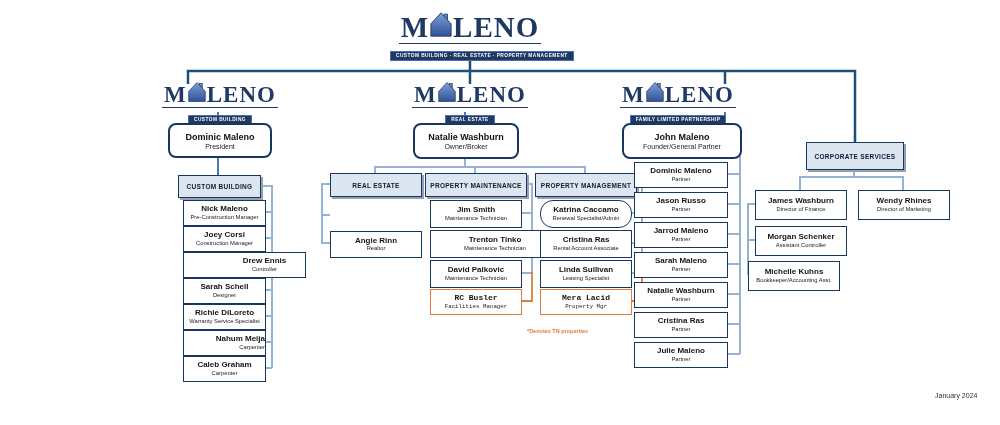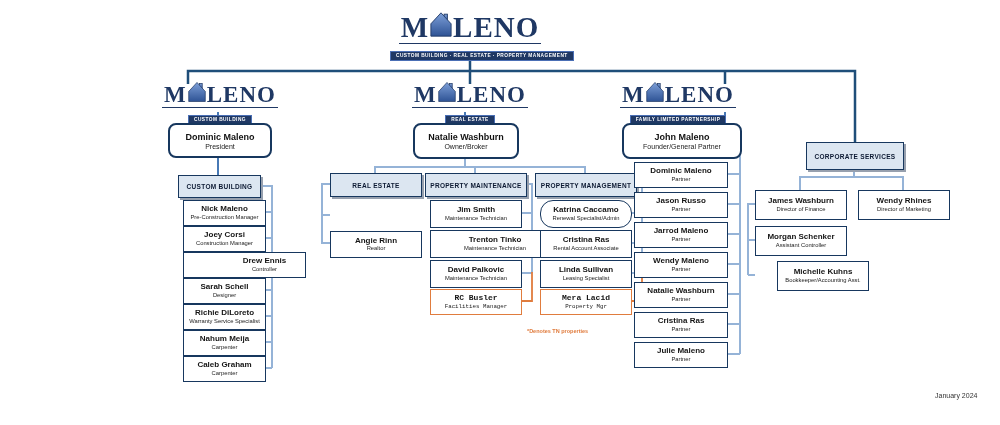--- a/index.html
+++ b/index.html
@@ -198,21 +198,21 @@
     <div class="tt">Controller</div>
   </div>
   <div class="pb" style="left:183px;top:278px;width:81px;height:24px;">
     <div class="nm">Sarah Schell</div>
     <div class="tt">Designer</div>
   </div>
   <div class="pb" style="left:183px;top:304px;width:81px;height:24px;">
     <div class="nm">Richie DiLoreto</div>
     <div class="tt">Warranty Service Specialist</div>
   </div>
-  <div class="pb" style="left:183px;top:330px;width:81px;height:24px;">
+  <div class="pb" style="left:183px;top:330px;width:81px;height:24px;align-items:flex-end;">
     <div class="nm">Nahum Meija</div>
     <div class="tt">Carpenter</div>
   </div>
   <div class="pb" style="left:183px;top:356px;width:81px;height:24px;">
     <div class="nm">Caleb Graham</div>
     <div class="tt">Carpenter</div>
   </div>
 
   <div class="hdr" style="left:330px;top:173px;width:90px;height:22px;">
       <span>REAL ESTATE</span>
@@ -270,21 +270,21 @@
   </div>
   <div class="pb" style="left:634px;top:192px;width:92px;height:24px;">
     <div class="nm">Jason Russo</div>
     <div class="tt">Partner</div>
   </div>
   <div class="pb" style="left:634px;top:222px;width:92px;height:24px;">
     <div class="nm">Jarrod Maleno</div>
     <div class="tt">Partner</div>
   </div>
   <div class="pb" style="left:634px;top:252px;width:92px;height:24px;">
-    <div class="nm">Wendy Maleno</div>
+    <div class="nm">Sarah Maleno</div>
     <div class="tt">Partner</div>
   </div>
   <div class="pb" style="left:634px;top:282px;width:92px;height:24px;">
     <div class="nm">Natalie Washburn</div>
     <div class="tt">Partner</div>
   </div>
   <div class="pb" style="left:634px;top:312px;width:92px;height:24px;">
     <div class="nm">Cristina Ras</div>
     <div class="tt">Partner</div>
   </div>
@@ -302,20 +302,20 @@
     <div class="tt">Director of Finance</div>
   </div>
   <div class="pb" style="left:858px;top:190px;width:90px;height:28px;">
     <div class="nm">Wendy Rhines</div>
     <div class="tt">Director of Marketing</div>
   </div>
   <div class="pb" style="left:755px;top:226px;width:90px;height:28px;">
     <div class="nm">Morgan Schenker</div>
     <div class="tt">Assistant Controller</div>
   </div>
-  <div class="pb" style="left:777px;top:261px;width:90px;height:28px;">
+  <div class="pb" style="left:748px;top:261px;width:90px;height:28px;">
     <div class="nm">Michelle Kuhns</div>
     <div class="tt">Bookkeeper/Accounting Asst.</div>
   </div>
 
   <div class="datestamp" style="left:935px;top:392px;">January 2024</div>
 
 </div>
 
 </body></html>

